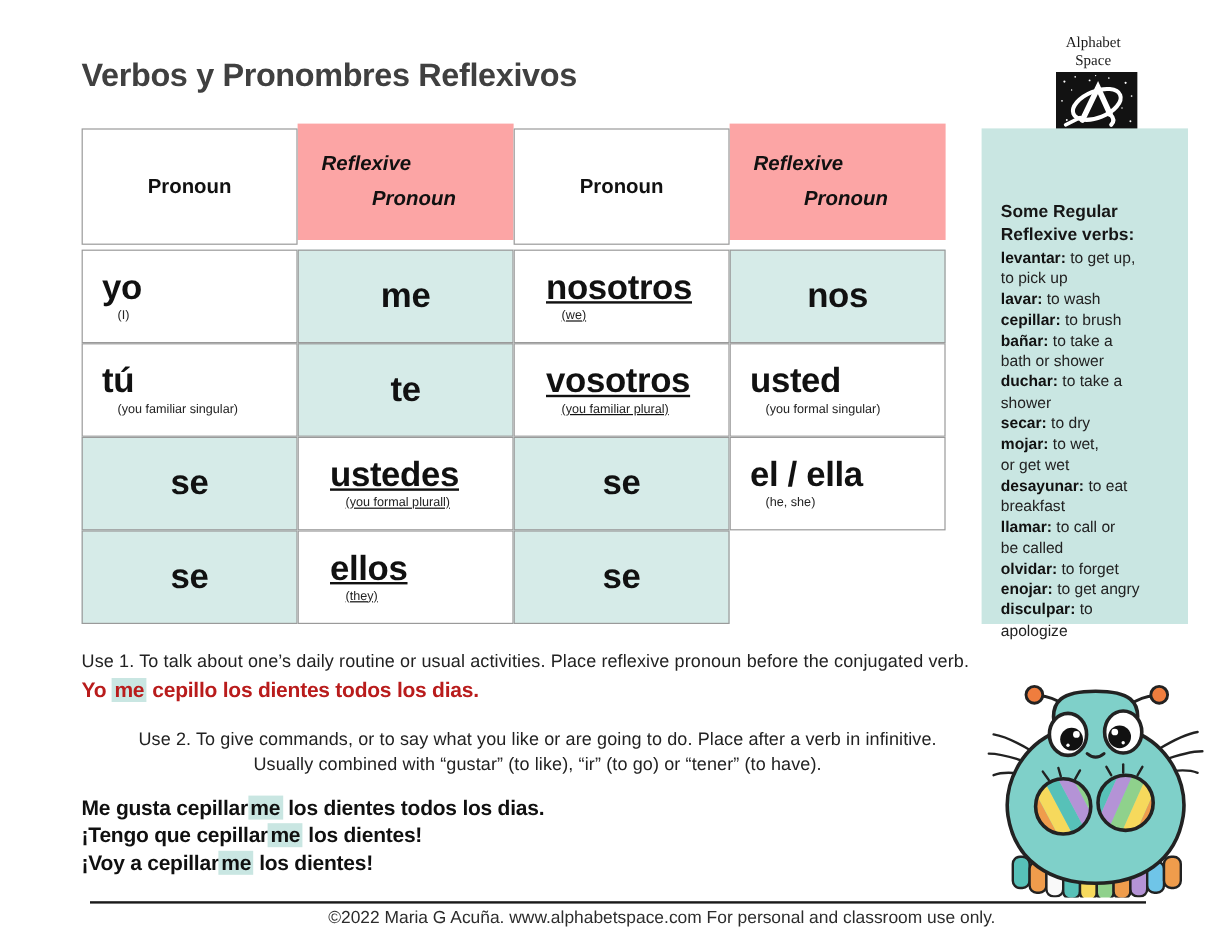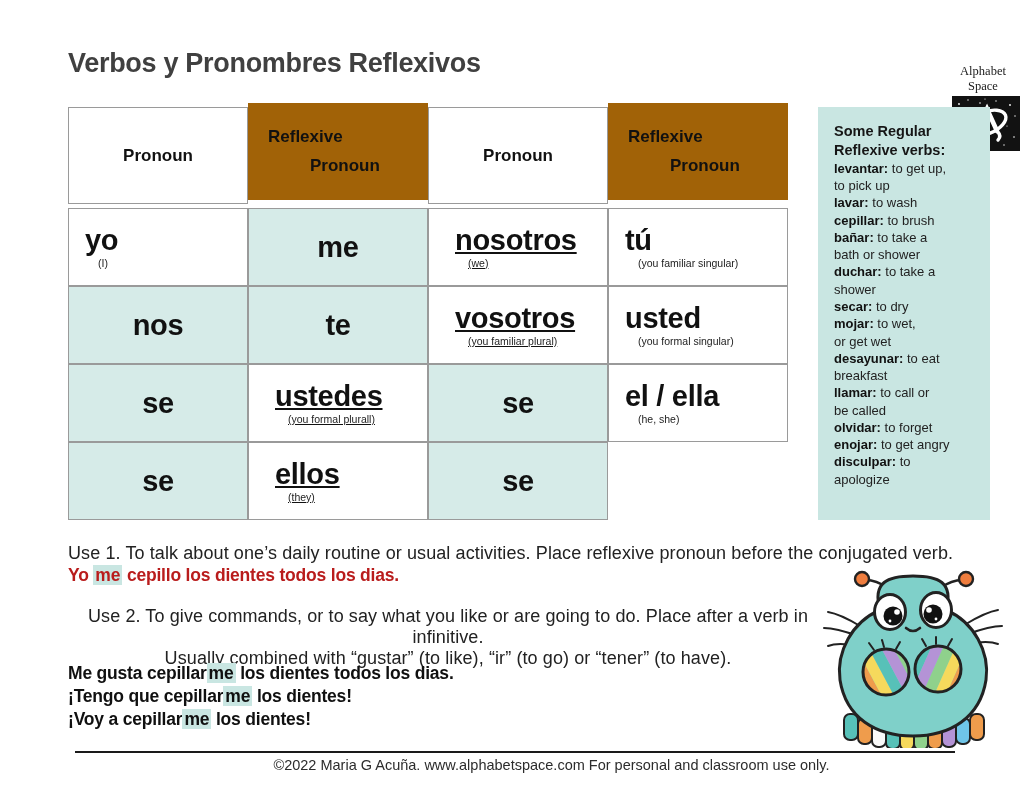--- a/index.html
+++ b/index.html
@@ -4,52 +4,52 @@
 <style>
   * { margin:0; padding:0; box-sizing:border-box; }
   html,body { width:1023px; height:790px; background:#ffffff; overflow:hidden;
               font-family:"Liberation Sans","DejaVu Sans",sans-serif; color:#111; }
   .page { position:relative; width:1023px; height:790px; background:#fff; }
 
   .title { position:absolute; left:68px; top:48px; font-size:27px; font-weight:bold;
            letter-spacing:-0.3px; color:#404040; }
 
   
-  .logo-wrap { position:absolute; left:944px; top:28px; width:78px; text-align:center;margin-top:36px; }
+  .logo-wrap { position:absolute; left:872px; top:28px; width:78px; text-align:center; }
   .logo-text { font-family:"Liberation Serif","DejaVu Serif",serif; font-size:12.5px; color:#1a1a1a; }
   .logo-box { margin-top:2px; width:68px; height:55px; margin-left:5px; }
 
   
   .gtable { position:absolute; left:68px; top:103px; width:721px; }
   .thead { display:grid; grid-template-columns:repeat(4,180px); height:97px; }
   .tbody { display:grid; grid-template-columns:repeat(4,180px); grid-auto-rows:78px; margin-top:8px; }
   .hcell { display:flex; align-items:center; justify-content:center; font-weight:bold; font-size:17px; }
   .hcell.white { background:#fff; border:1.5px solid #9a9a9a; transform:translateY(4px); }
-  .hcell.teal  { background:#a16207; }
+  .hcell.teal  { background:#fca5a5;font-style:italic; }
   .hcell.teal .two-line { display:flex; flex-direction:column; gap:9px; width:100%; padding-left:20px; }
   .hcell.teal .l2 { padding-left:42px; }
 
   .bcell { border:1px solid #9a9a9a; }
   .bcell.white { background:#fff; display:flex; flex-direction:column; justify-content:center; padding-left:16px; }
   .bcell.white.c3 { padding-left:26px;text-decoration:underline; }
   .bcell.tealite { background:#d6ebe8; display:flex; align-items:center; justify-content:center; }
   .word { font-size:29px; font-weight:bold; line-height:1.05; letter-spacing:-0.3px; }
   .trans { font-size:10.5px; color:#222; margin-left:13px; margin-top:1px; }
   .reflexive { font-size:29px; font-weight:bold; letter-spacing:-0.3px; }
 
   
   .sidebar { position:absolute; left:818px; top:107px; width:172px; height:413px;
              background:#c9e6e2; padding:15px 10px 10px 16px; }
-  .sb-head { font-size:14.5px; font-weight:bold; line-height:1.3; white-space:pre-line; color:#161616; }
+  .sb-head { font-size:14.5px; font-weight:bold; line-height:1.3; white-space:pre-line; color:#161616;margin-top:46px; }
   .sb-list { margin-top:0; font-size:13px; line-height:1.33; color:#222; }
   .sb-entry { white-space:pre-line; }
   .sb-entry b { color:#111; }
 
   
-  .use-p { position:absolute; left:68px; font-size:18px; color:#222; letter-spacing:0.1px; }
+  .use-p { position:absolute; left:68px; font-size:15px; color:#222; letter-spacing:0.1px; }
   .bold-ex { position:absolute; left:68px; font-size:17.5px; font-weight:bold; color:#b91c1c; letter-spacing:-0.2px; }
   .hl { background:#c9e6e2; padding:0 2px; }
   .ex-group { position:absolute; left:68px; font-size:17.5px; font-weight:bold; color:#101010;
               line-height:23px; letter-spacing:-0.2px; }
 
   
   .footer-line { position:absolute; left:75px; top:751px; width:880px; border-top:2.5px solid #1a1a1a; }
   .footer-text { position:absolute; left:0; top:757px; width:1023px; text-align:center;
                  font-size:14.5px; color:#2c2c2c;margin-left:40px; }
 
@@ -120,27 +120,27 @@
         <div class="word">yo</div>
         <div class="trans">(I)</div>
       </div>
       <div class="bcell tealite">
         <span class="reflexive">me</span>
       </div>
       <div class="bcell white c3">
         <div class="word">nosotros</div>
         <div class="trans">(we)</div>
       </div>
+      <div class="bcell tealite">
+        <span class="reflexive">nos</span>
+      </div>
+
       <div class="bcell white">
         <div class="word">tú</div>
         <div class="trans">(you familiar singular)</div>
-      </div>
-
-      <div class="bcell tealite">
-        <span class="reflexive">nos</span>
       </div>
       <div class="bcell tealite">
         <span class="reflexive">te</span>
       </div>
       <div class="bcell white c3">
         <div class="word">vosotros</div>
         <div class="trans">(you familiar plural)</div>
       </div>
 
       <div class="bcell white">

